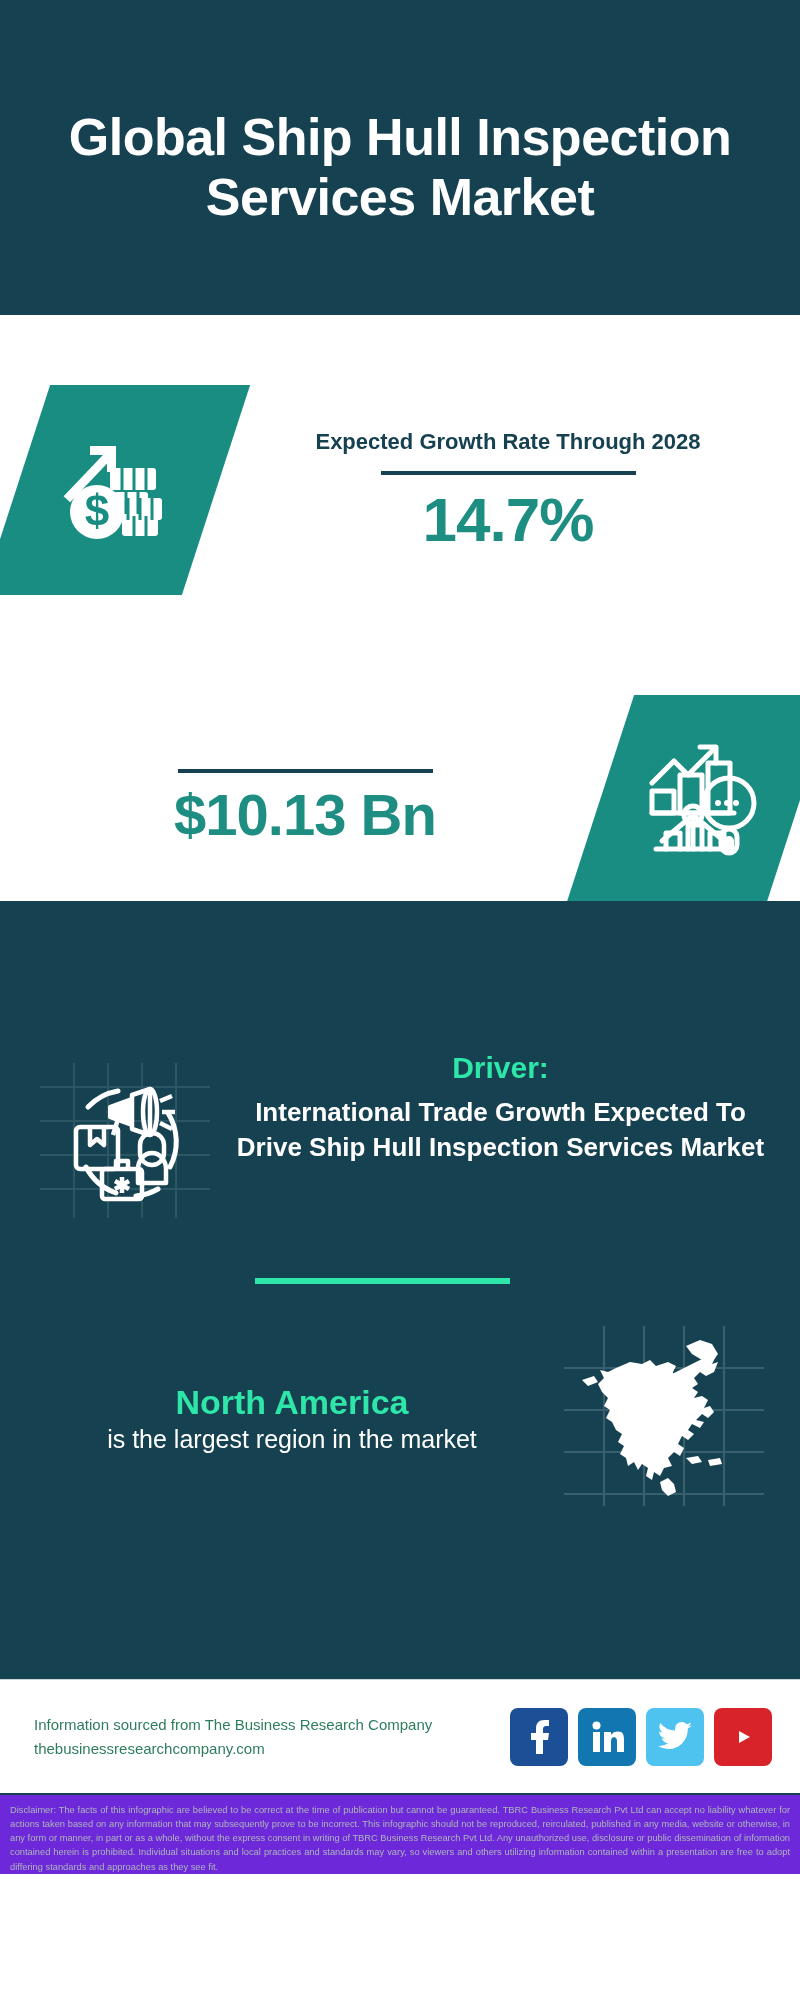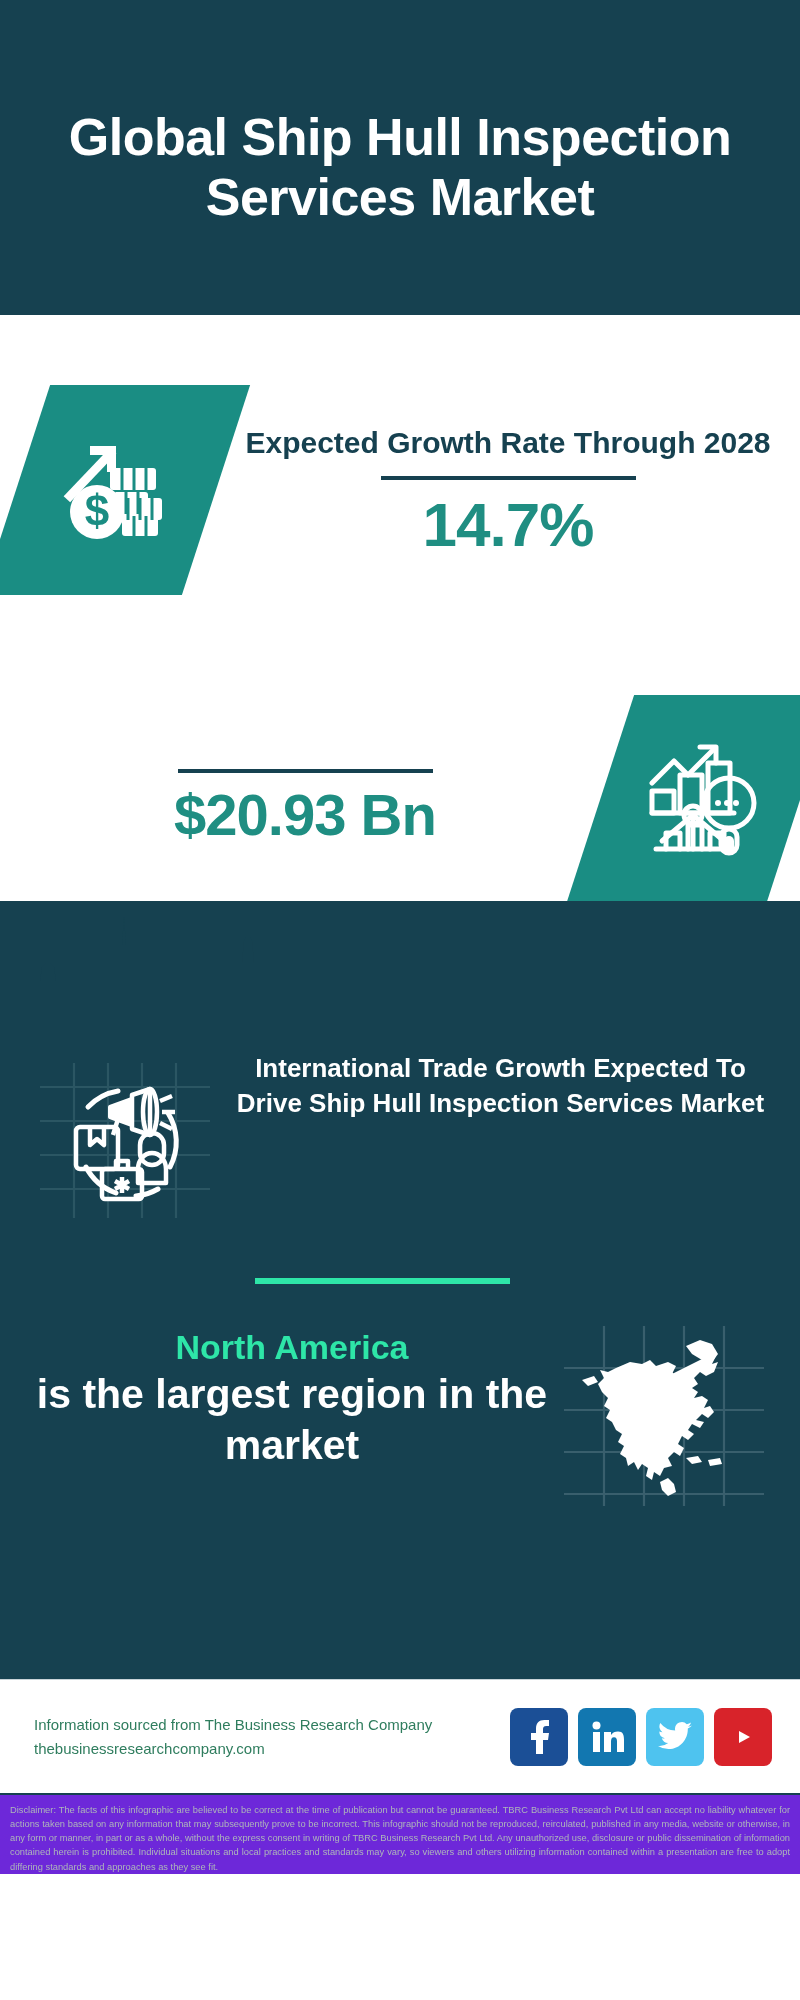--- a/index.html
+++ b/index.html
@@ -50,21 +50,21 @@
     background:#1a8d83;
     transform:skewX(-18deg);
     display:flex; align-items:center; justify-content:center;
     flex:0 0 auto;
   }
   .para .glyph { transform:skewX(18deg); display:block; }
 
   .stat-text { flex:1 1 auto; text-align:center; padding:0 10px; }
   .stat-label {
     color:#164150;
-    font-size:30px;
+    font-size:22px;
     font-weight:bold;
     line-height:1.3;
   }
   .stat-rule {
     width:255px; height:4px;
     background:#164150;
     margin:14px auto 12px auto;
   }
   .stat-value {
     color:#1f8e82;
@@ -108,34 +108,35 @@
 
   .divider {
     width:255px; height:6px;
     background:#2ee6a8;
     margin:56px auto 0 auto;
     margin-left:255px;
   }
 
   .region-row {
     display:flex;
+    align-items:center;
     padding:42px 26px 0 24px;
     gap:4px;
   }
   .region-text { flex:1 1 auto; text-align:center; }
   .region-name {
     color:#2ee6a8;
     font-size:34px;
     font-weight:bold;
     line-height:1.25;
   }
   .region-sub {
     color:#ffffff;
-    font-size:41px;
-    font-weight:bold;
+    font-size:25px;
+    font-weight:normal;
     line-height:1.25;
   }
   .region-map-box { width:210px; flex:0 0 auto; }
 
   
   .footer {
     background:#ffffff;
     height:114px;
     display:flex;
     align-items:center;
@@ -218,21 +219,21 @@
       <div class="stat-text">
         <div class="stat-label">Expected Growth Rate Through 2028</div>
         <div class="stat-rule"></div>
         <div class="stat-value">14.7%</div>
       </div>
     </div>
 
     <div class="stat-row r2">
       <div class="stat-text">
         <div class="stat-rule"></div>
-        <div class="stat-value small">$20.93 Bn</div>
+        <div class="stat-value small">$10.13 Bn</div>
       </div>
       <div class="para">
         <span class="glyph">
           <svg width="128" height="122" viewBox="0 0 128 122">
             <g stroke="#ffffff" stroke-width="5" fill="none" stroke-linecap="round" stroke-linejoin="round">
               <path d="M16 46 L38 24 L52 38 L78 12"></path>
               <path d="M64 10 L80 10 L80 26"></path>
               <rect x="16" y="54" width="22" height="22"></rect>
               <rect x="44" y="38" width="22" height="38"></rect>
               <rect x="72" y="26" width="22" height="50"></rect>
@@ -295,20 +296,21 @@
             <path d="M98 106 a14 16 0 0 1 28 0 L126 120 L98 120 Z"></path>
           </g>
           <g stroke="#ffffff" stroke-width="4.5" fill="none" stroke-linejoin="round">
             <rect x="62" y="106" width="40" height="30" rx="3"></rect>
             <path d="M76 106 L76 98 L88 98 L88 106"></path>
             <path d="M82 114 L82 130 M75 118 L89 126 M75 126 L89 118"></path>
           </g>
         </svg>
       </div>
       <div class="driver-text">
+        <div class="driver-heading">Driver:</div>
         <div class="driver-body">International Trade Growth Expected To Drive Ship Hull Inspection Services Market</div>
       </div>
     </div>
 
     <div class="divider"></div>
 
     <div class="region-row">
       <div class="region-text">
         <div class="region-name">North America</div>
         <div class="region-sub">is the largest region in the market</div>

